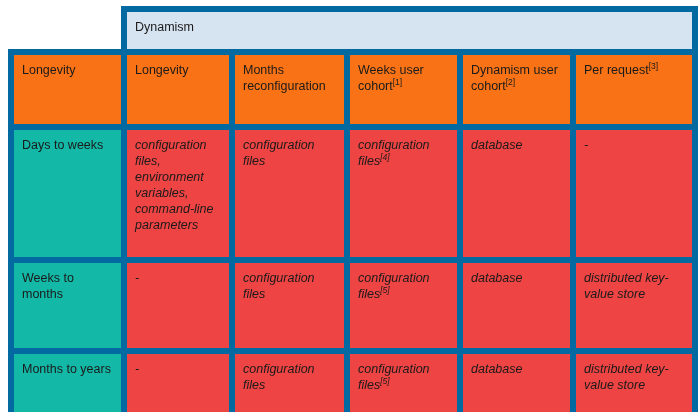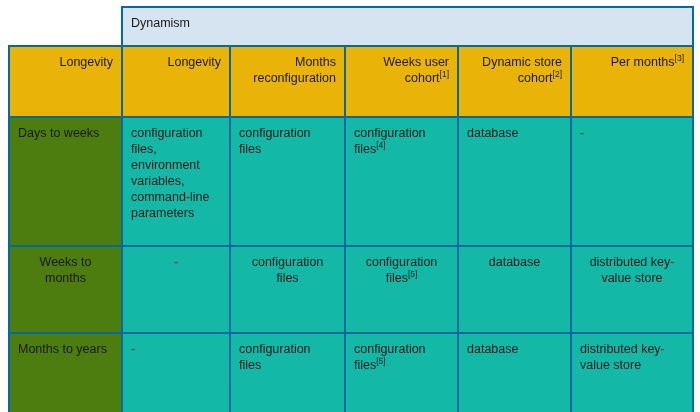--- a/index.html
+++ b/index.html
@@ -18,21 +18,21 @@
     box-sizing: border-box;
     width: 700px;
   }
   table.matrix {
     border-collapse: collapse;
     table-layout: fixed;
     width: 684px;
     font-size: 12.5px;
   }
   table.matrix td {
-    border: 2px solid #0369a1;
+    border: 6px solid #0369a1;
     vertical-align: top;
     padding: 7px 8px 8px 8px;
     line-height: 1.28;
     word-wrap: break-word;
     overflow-wrap: break-word;
   }
   
   col.c0 { width: 113px; }
   col.c1 { width: 108px; }
   col.c2 { width: 115px; }
@@ -43,34 +43,34 @@
   .cell-blank {
     background: #ffffff;
     border-left: 1px solid #ffffff !important;
     border-top: 1px solid #ffffff !important;
   }
   .cell-dynamism {
     background: #d6e3f0;
     height: 22px;
   }
   .cell-hdr {
-    background: #eab308;
-    text-align: right;
+    background: #f97316;
   }
   .cell-rowhdr {
-    background: #4d7c0f;
+    background: #14b8a6;
   }
   .cell-body {
-    background: #14b8a6;
+    background: #ef4444;
+    font-style: italic;
   }
   .row-hdr-cells td {
     height: 54px;
   }
   .row-1 td { height: 112px; }
-  .row-2 td { height: 70px; text-align: center; }
+  .row-2 td { height: 70px; }
   .row-3 td { height: 70px; }
 
   sup {
     font-size: 8.5px;
     vertical-align: super;
     line-height: 0;
   }
   .txt { display: inline; }
 </style>
 </head>
@@ -89,22 +89,22 @@
     <tbody>
       <tr>
         <td class="cell-blank"></td>
         <td class="cell-dynamism" colspan="5">Dynamism</td>
       </tr>
       <tr class="row-hdr-cells">
         <td class="cell-hdr">Longevity</td>
         <td class="cell-hdr"><span class="txt">Longevity</span><sup></sup></td>
         <td class="cell-hdr"><span class="txt">Months reconfiguration</span><sup></sup></td>
         <td class="cell-hdr"><span class="txt">Weeks user cohort</span><sup>[1]</sup></td>
-        <td class="cell-hdr"><span class="txt">Dynamic store cohort</span><sup>[2]</sup></td>
-        <td class="cell-hdr"><span class="txt">Per months</span><sup>[3]</sup></td>
+        <td class="cell-hdr"><span class="txt">Dynamism user cohort</span><sup>[2]</sup></td>
+        <td class="cell-hdr"><span class="txt">Per request</span><sup>[3]</sup></td>
       </tr>
 
       <tr class="row-1">
         <td class="cell-rowhdr">Days to weeks</td>
         <td class="cell-body"><span class="txt">configuration files, environment variables, command-line parameters</span><sup></sup></td>
         <td class="cell-body"><span class="txt">configuration files</span><sup></sup></td>
         <td class="cell-body"><span class="txt">configuration files</span><sup>[4]</sup></td>
         <td class="cell-body"><span class="txt">database</span><sup></sup></td>
         <td class="cell-body"><span class="txt">-</span><sup></sup></td>
       </tr>

